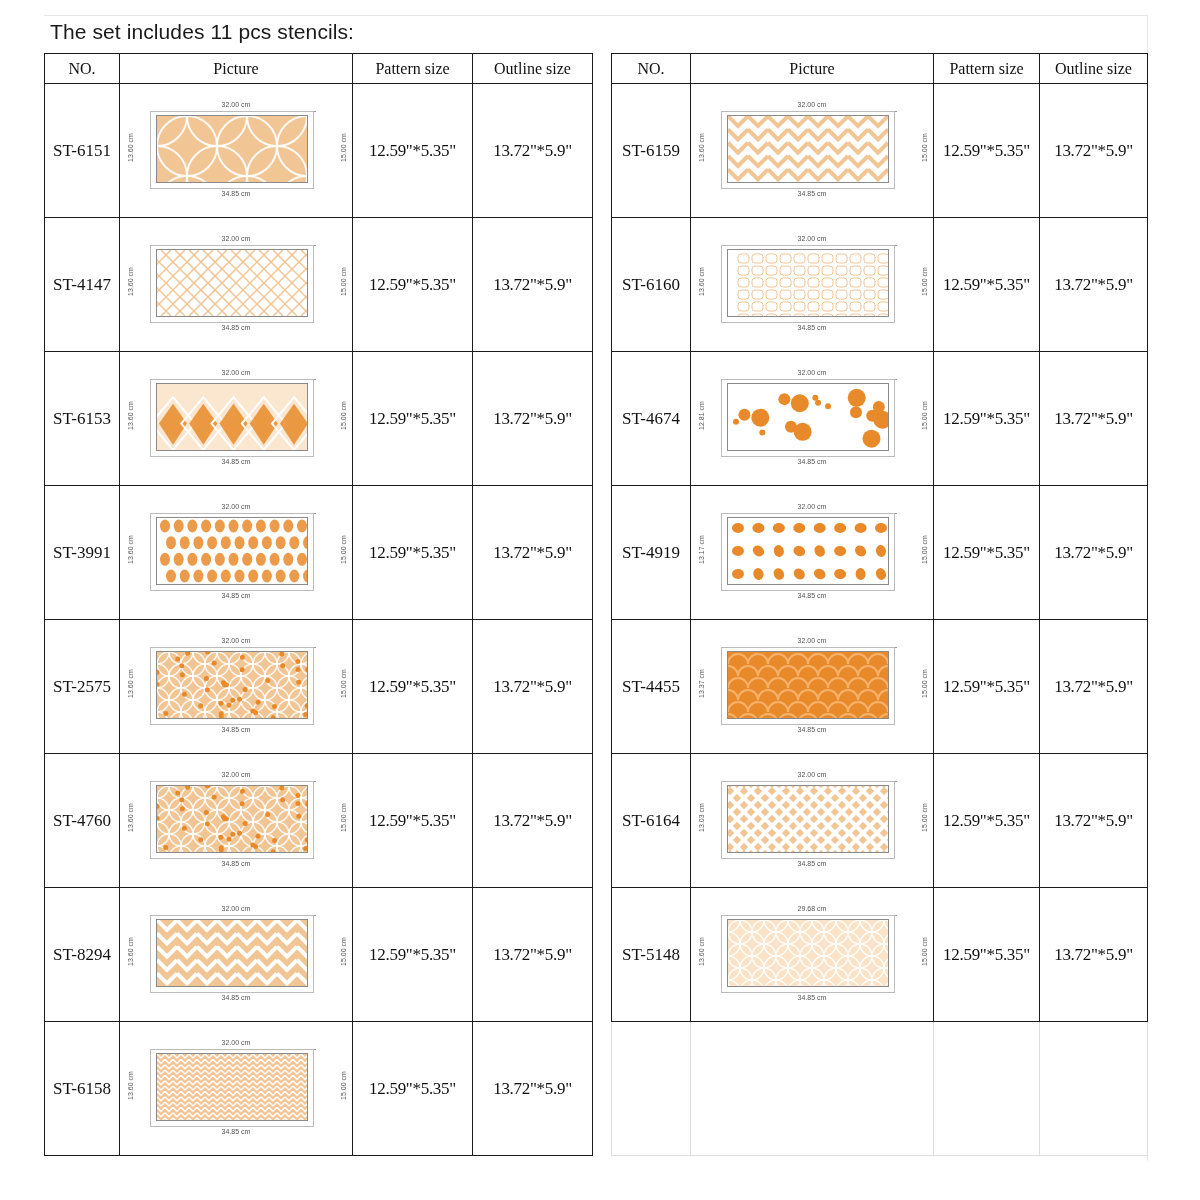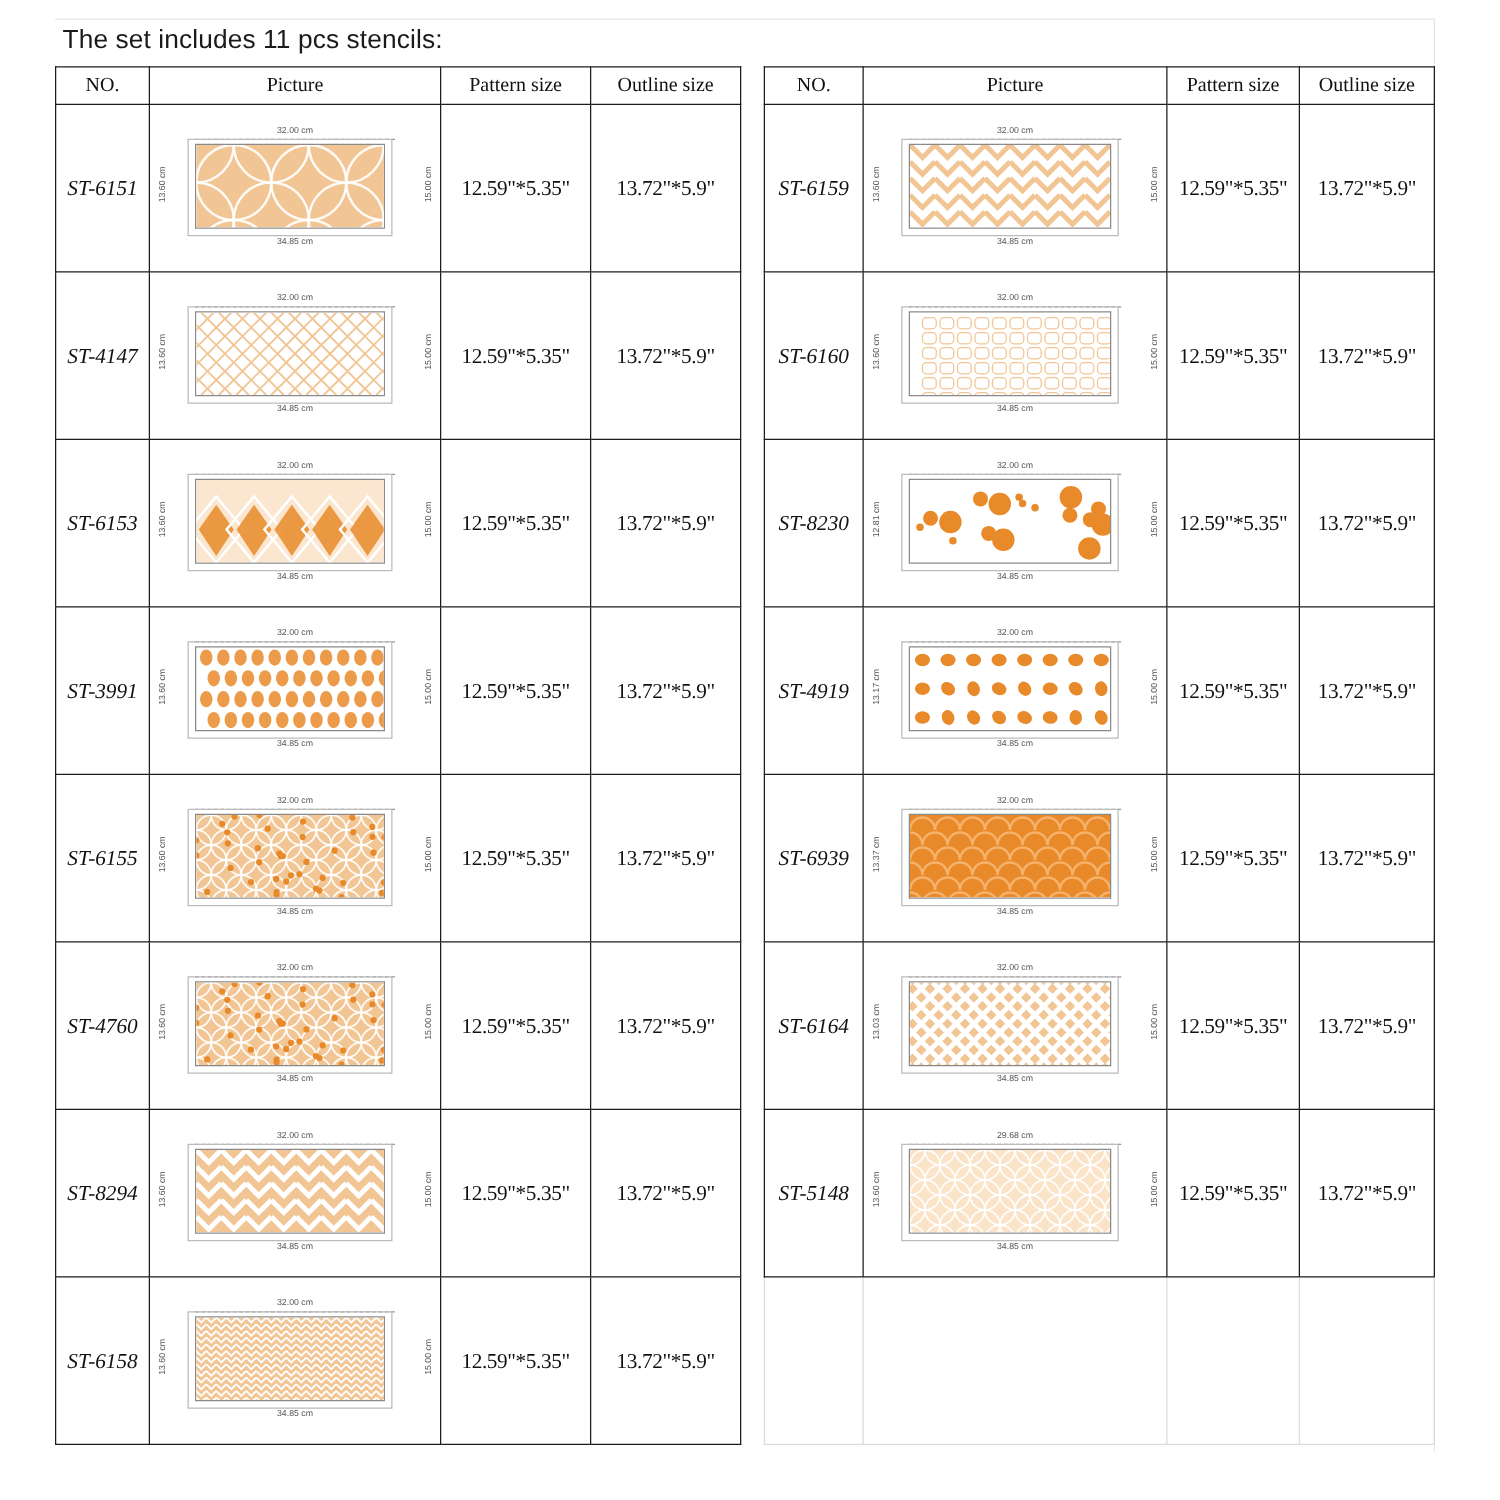--- a/index.html
+++ b/index.html
@@ -5,21 +5,21 @@
   html,body{margin:0;padding:0;background:#ffffff;}
   body{width:1200px;height:1200px;position:relative;overflow:hidden;font-family:"Liberation Serif",serif;color:#111;}
   .frame{position:absolute;left:44px;top:15px;width:1103px;height:1145px;border-top:1px solid #e6e6e6;border-right:1px solid #e6e6e6;}
   .title{position:absolute;left:50px;top:20px;font-family:"Liberation Sans",sans-serif;font-size:21px;color:#1a1a1a;letter-spacing:0.1px;}
   table.st{position:absolute;border-collapse:collapse;table-layout:fixed;}
   table.st td, table.st th{border:1.5px solid #1c1c1c;text-align:center;vertical-align:middle;padding:0;font-weight:normal;}
   table.st th{height:29px;font-size:16px;}
   table.st td{height:133px;font-size:17px;}
   #left{left:44px;top:53px;}
   #right{left:611px;top:53px;}
-  .no{font-size:18px;font-style:italic;}
+  .no{font-size:18px;}
   .size{font-size:16px;letter-spacing:-0.3px;}
   td.empty{border-color:#dcdcdc !important;border-bottom:1px solid #dcdcdc !important;}
   .pic{position:relative;width:100%;height:133px;}
   .dimlbl{position:absolute;font-family:"Liberation Sans",sans-serif;font-size:7px;color:#555;white-space:nowrap;}
   .dimv{transform:rotate(-90deg);transform-origin:center;}
   .dline{position:absolute;border:1px solid #999;}
   .stencil{position:absolute;border:1px solid #8a8a8a;overflow:hidden;}
 </style>
 </head>
 <body>
@@ -218,21 +218,21 @@
           <div class="dline" style="left:30px;right:38px;top:27px;height:76px;border-style:solid;border-color:#bbb"></div>
           <span class="dimlbl dimv" style="left:-4px;top:60px">13.60 cm</span>
           <span class="dimlbl dimv" style="right:-6px;top:60px">15.00 cm</span>
           <span class="dimlbl" style="left:50%;top:106px;transform:translateX(-50%)">34.85 cm</span>
         </div>
       </td>
       <td class="size">12.59"*5.35"</td>
       <td class="size">13.72"*5.9"</td>
       </tr>
       <tr>
-      <td class="no">ST-6155</td>
+      <td class="no">ST-2575</td>
       <td>
         <div class="pic">
           <span class="dimlbl" style="left:50%;top:17px;transform:translateX(-50%)">32.00 cm</span>
           <div class="dline" style="left:36px;right:36px;top:27px;height:0;border-width:1px 0 0 0;border-style:dashed"></div>
           <div class="stencil" style="left:36px;right:44px;top:31px;height:66px"><svg width="153" height="66" viewBox="0 0 153 66" xmlns="http://www.w3.org/2000/svg">
                 <rect width="153" height="66" fill="#f2c594"></rect>
                 <circle cx="0" cy="0" r="12" fill="none" stroke="#fff" stroke-width="1.5" opacity="0.9"></circle>
                 <circle cx="24" cy="0" r="12" fill="none" stroke="#fff" stroke-width="1.5" opacity="0.9"></circle>
                 <circle cx="48" cy="0" r="12" fill="none" stroke="#fff" stroke-width="1.5" opacity="0.9"></circle>
                 <circle cx="72" cy="0" r="12" fill="none" stroke="#fff" stroke-width="1.5" opacity="0.9"></circle>
@@ -979,21 +979,21 @@
           <div class="dline" style="left:30px;right:38px;top:27px;height:76px;border-style:solid;border-color:#bbb"></div>
           <span class="dimlbl dimv" style="left:-4px;top:60px">13.60 cm</span>
           <span class="dimlbl dimv" style="right:-6px;top:60px">15.00 cm</span>
           <span class="dimlbl" style="left:50%;top:106px;transform:translateX(-50%)">34.85 cm</span>
         </div>
       </td>
       <td class="size">12.59"*5.35"</td>
       <td class="size">13.72"*5.9"</td>
       </tr>
       <tr>
-      <td class="no">ST-8230</td>
+      <td class="no">ST-4674</td>
       <td>
         <div class="pic">
           <span class="dimlbl" style="left:50%;top:17px;transform:translateX(-50%)">32.00 cm</span>
           <div class="dline" style="left:36px;right:36px;top:27px;height:0;border-width:1px 0 0 0;border-style:dashed"></div>
           <div class="stencil" style="left:36px;right:44px;top:31px;height:66px"><svg width="163" height="66" viewBox="0 0 163 66" xmlns="http://www.w3.org/2000/svg">
                 <circle cx="8" cy="37.83270641852869" r="3" fill="#e88a2a"></circle>
                 <circle cx="143.48848730294048" cy="54.71320567249495" r="9" fill="#e88a2a"></circle>
                 <circle cx="16.411070895468583" cy="30.65410534455441" r="6" fill="#e88a2a"></circle>
                 <circle cx="90.0587205214033" cy="18.7715557101983" r="3" fill="#e88a2a"></circle>
                 <circle cx="62.93885600788053" cy="42.735744584395434" r="6" fill="#e88a2a"></circle>
@@ -1055,21 +1055,21 @@
           <div class="dline" style="left:30px;right:38px;top:27px;height:76px;border-style:solid;border-color:#bbb"></div>
           <span class="dimlbl dimv" style="left:-4px;top:60px">13.17 cm</span>
           <span class="dimlbl dimv" style="right:-6px;top:60px">15.00 cm</span>
           <span class="dimlbl" style="left:50%;top:106px;transform:translateX(-50%)">34.85 cm</span>
         </div>
       </td>
       <td class="size">12.59"*5.35"</td>
       <td class="size">13.72"*5.9"</td>
       </tr>
       <tr>
-      <td class="no">ST-6939</td>
+      <td class="no">ST-4455</td>
       <td>
         <div class="pic">
           <span class="dimlbl" style="left:50%;top:17px;transform:translateX(-50%)">32.00 cm</span>
           <div class="dline" style="left:36px;right:36px;top:27px;height:0;border-width:1px 0 0 0;border-style:dashed"></div>
           <div class="stencil" style="left:36px;right:44px;top:31px;height:66px"><svg width="163" height="66" viewBox="0 0 163 66" xmlns="http://www.w3.org/2000/svg">
                 <rect width="163" height="66" fill="#e88a2a"></rect>
                 <path d="M-10,0 a10,10 0 0 1 20,0" fill="none" stroke="#f6b26b" stroke-width="2"></path>
                 <path d="M10,0 a10,10 0 0 1 20,0" fill="none" stroke="#f6b26b" stroke-width="2"></path>
                 <path d="M30,0 a10,10 0 0 1 20,0" fill="none" stroke="#f6b26b" stroke-width="2"></path>
                 <path d="M50,0 a10,10 0 0 1 20,0" fill="none" stroke="#f6b26b" stroke-width="2"></path>

